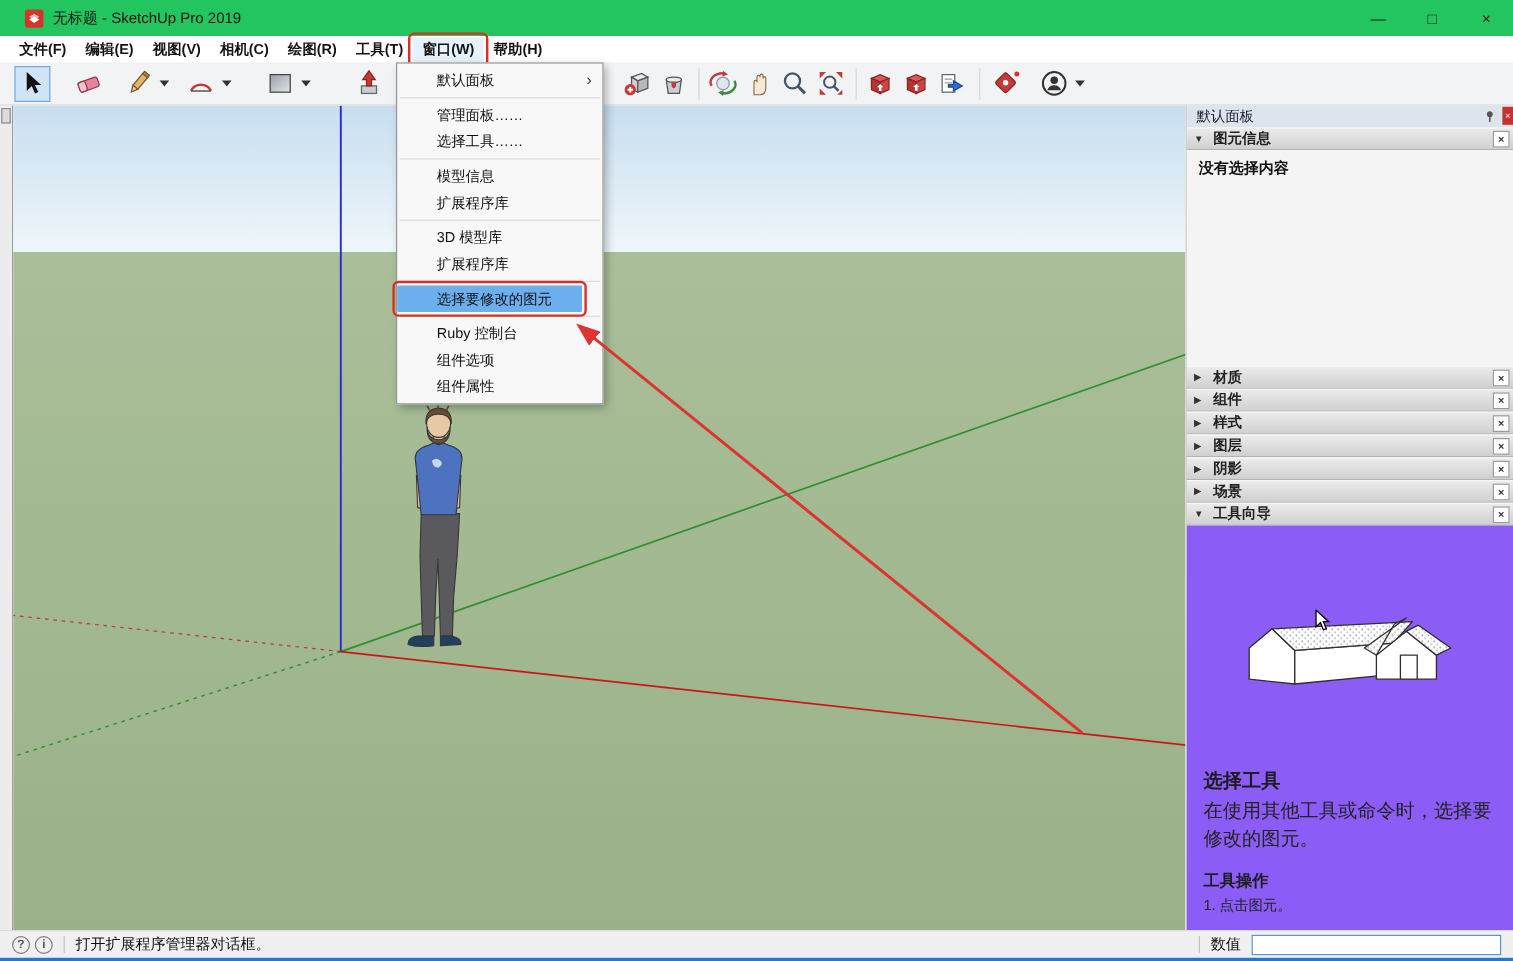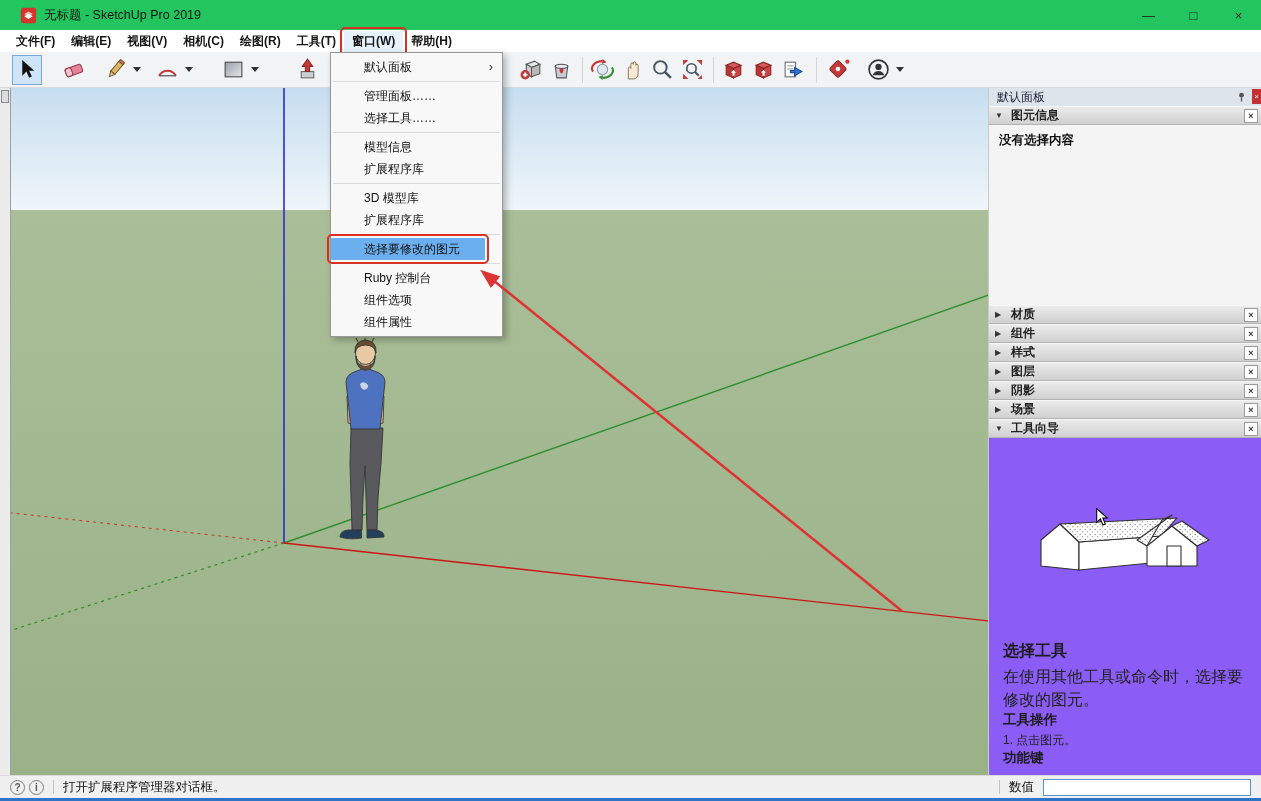--- a/index.html
+++ b/index.html
@@ -58,21 +58,21 @@
   .sec-label{font-size:12px;}
   .sec-close{margin-left:auto;width:14px;height:14px;border:1px solid #9a9a9a;background:#fdfdfd;
              display:flex;align-items:center;justify-content:center;font-size:9px;color:#333;}
   .entity-content{height:180px;background:#f4f4f4;padding:7px 10px;font-weight:bold;font-size:12.5px;}
   .instructor-content{flex:1;background:#8b5cf6;overflow:hidden;position:relative;padding:0 14px;}
   .house-wrap{position:relative;width:192px;margin:30px auto 0;}
   .inst-heading{font-family:"Liberation Serif","DejaVu Serif",serif;font-weight:bold;
                 font-size:16px;color:#1c1c1c;margin-top:52px;}
   .inst-body{font-size:16px;line-height:1.45;color:#222;margin-top:3px;}
   .inst-sub{font-family:"Liberation Serif","DejaVu Serif",serif;font-weight:bold;
-            font-size:13.5px;color:#1c1c1c;}
+            font-size:13.5px;color:#1c1c1c;margin-top:14px;}
   .inst-step{font-size:12px;color:#222;margin-top:3px;}
 
   
   .statusbar{position:absolute;left:0;top:775px;width:1261px;height:23px;background:#f0f0f0;
              border-top:1px solid #dadada;display:flex;align-items:center;padding:0 6px;}
   .status-icon{width:15px;height:15px;border:1px solid #7d7d7d;border-radius:50%;color:#555;
                font-size:10px;display:flex;align-items:center;justify-content:center;
                margin-left:4px;flex:0 0 auto;font-weight:bold;}
   .v-sep{width:1px;height:14px;background:#c2c2c2;margin:0 9px;flex:0 0 auto;}
   .status-msg{color:#111;font-size:12.5px;}

